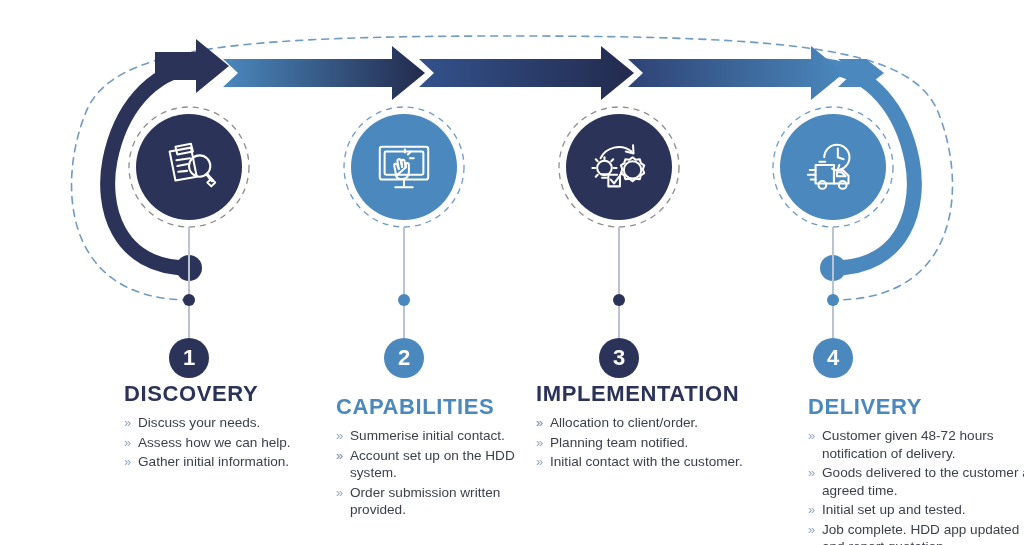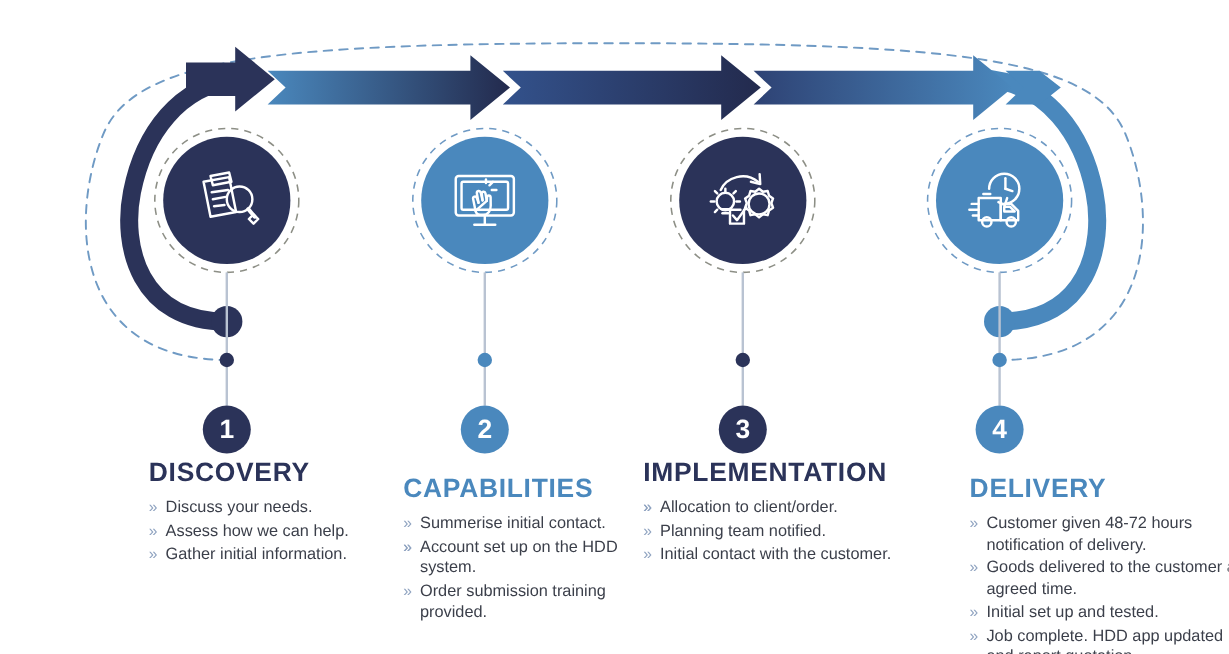--- a/index.html
+++ b/index.html
@@ -256,21 +256,21 @@
       <li><span class="chev">»</span><span>Gather initial information.</span></li>
     </ul>
   </div>
 
   <div class="col" style="left:336px; top:381px; width:196px;">
     <div class="col-title light">CAPABILITIES</div>
     <ul class="bullets">
       <li><span class="chev">»</span><span>Summerise initial contact.</span></li>
       <li><span class="chev">»</span></li>
       <li><span class="chev">»</span><span>Account set up on the HDD system.</span></li>
-      <li><span class="chev">»</span><span>Order submission training provided.</span></li>
+      <li><span class="chev">»</span><span>Order submission written provided.</span></li>
     </ul>
   </div>
 
   <div class="col" style="left:536px; top:381px; width:222px;">
     <div class="col-title dark">IMPLEMENTATION</div>
     <ul class="bullets">
       <li><span class="chev">»</span></li>
       <li><span class="chev">»</span><span>Allocation to client/order.</span></li>
       <li><span class="chev">»</span><span>Planning team notified.</span></li>
       <li><span class="chev">»</span><span>Initial contact with the customer.</span></li>

